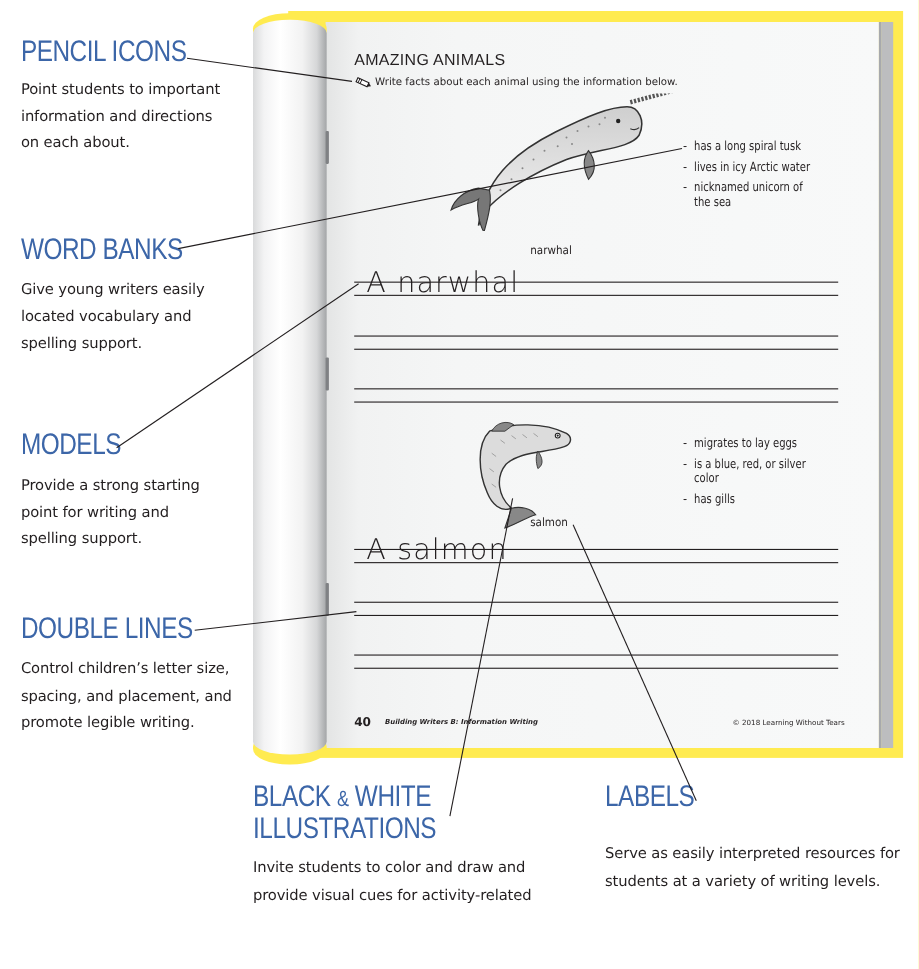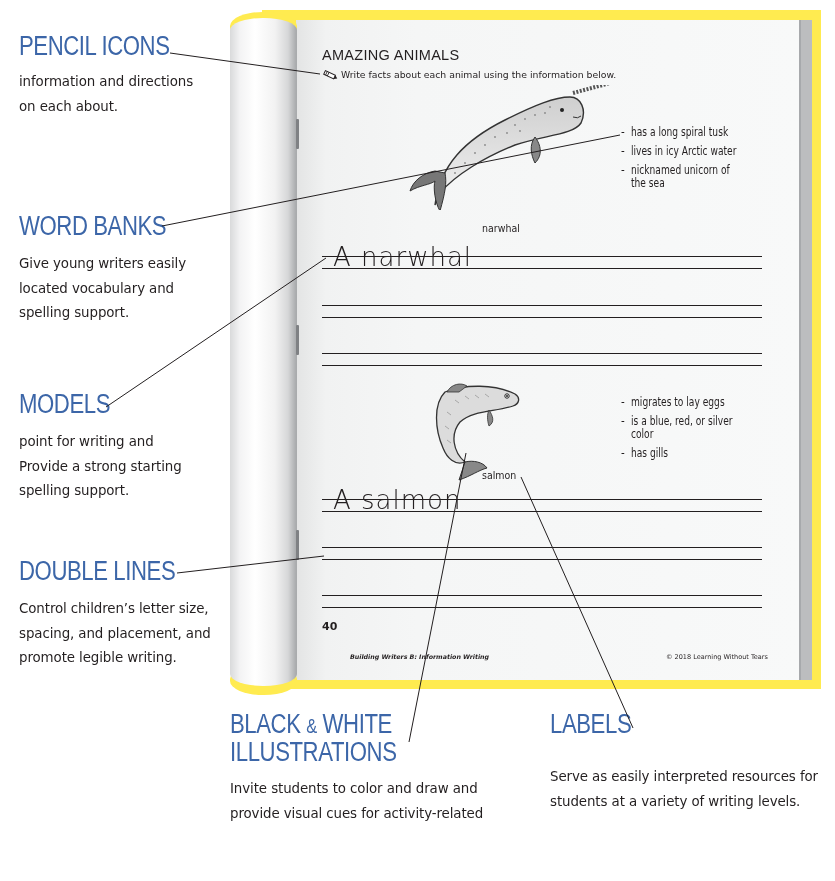--- a/index.html
+++ b/index.html
@@ -83,52 +83,53 @@
     .fact .txt { transform: scaleX(0.88); transform-origin: left; white-space: nowrap; }
 
     .animal-label { position: absolute; font-size: 10.5px; color: #231f20; transform: scaleX(0.9); transform-origin: left; }
 
     .writing-line { position: absolute; left: 322px; width: 440px; height: 1.4px; background: #231f20; }
     .model-text {
       position: absolute; left: 333px; font-family: "DejaVu Sans", sans-serif; font-weight: 200;
       font-size: 26px; color: #231f20; letter-spacing: 1px; -webkit-text-stroke: 0; font-weight: lighter;
     }
 
-    .footer-page-num { position: absolute; left: 322px; top: 620px; font-size: 11px; font-weight: bold; color: #231f20; }
+    .footer-page-num { position: absolute; left: 322px; top: 650px; font-size: 11px; font-weight: bold; color: #231f20; }
     .footer-book-title { position: absolute; left: 350px; top: 653px; font-size: 6.3px; font-style: italic; font-weight: bold; color: #231f20; }
     .footer-copyright { position: absolute; left: 666px; top: 653px; font-size: 6.5px; color: #231f20; }
 
     svg.leaders { position: absolute; left: 0; top: 0; pointer-events: none; }
     .illus { position: absolute; }
   </style>
 </head>
 <body>
 
 <div class="callout" style="left:19px; top:33px;">
   <div class="callout-title">Pencil Icons</div>
   <div class="callout-desc" style="margin-top:11px;">
+    <div>Point students to important</div>
     <div>information and directions</div>
     <div>on each about.</div>
   </div>
 </div>
 
 <div class="callout" style="left:19px; top:213px;">
   <div class="callout-title">Word Banks</div>
   <div class="callout-desc">
     <div>Give young writers easily</div>
     <div>located vocabulary and</div>
     <div>spelling support.</div>
   </div>
 </div>
 
 <div class="callout" style="left:19px; top:391px;">
   <div class="callout-title">Models</div>
   <div class="callout-desc">
+    <div>Provide a strong starting</div>
     <div>point for writing and</div>
-    <div>Provide a strong starting</div>
     <div>spelling support.</div>
   </div>
 </div>
 
 <div class="callout" style="left:19px; top:558px;">
   <div class="callout-title">Double Lines</div>
   <div class="callout-desc">
     <div>Control children’s letter size,</div>
     <div>spacing, and placement, and</div>
     <div>promote legible writing.</div>

